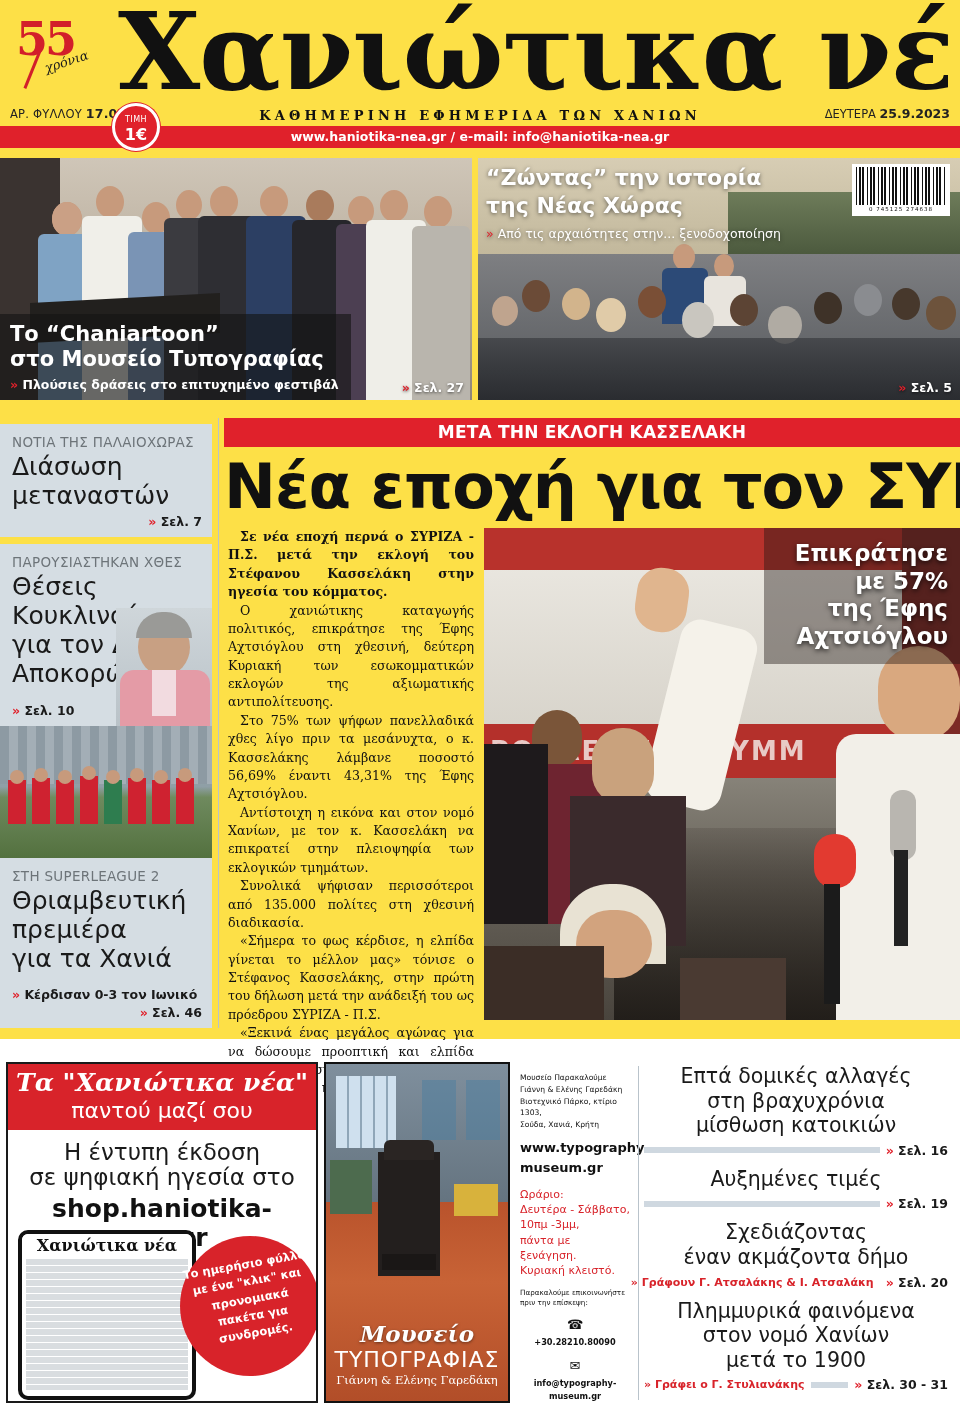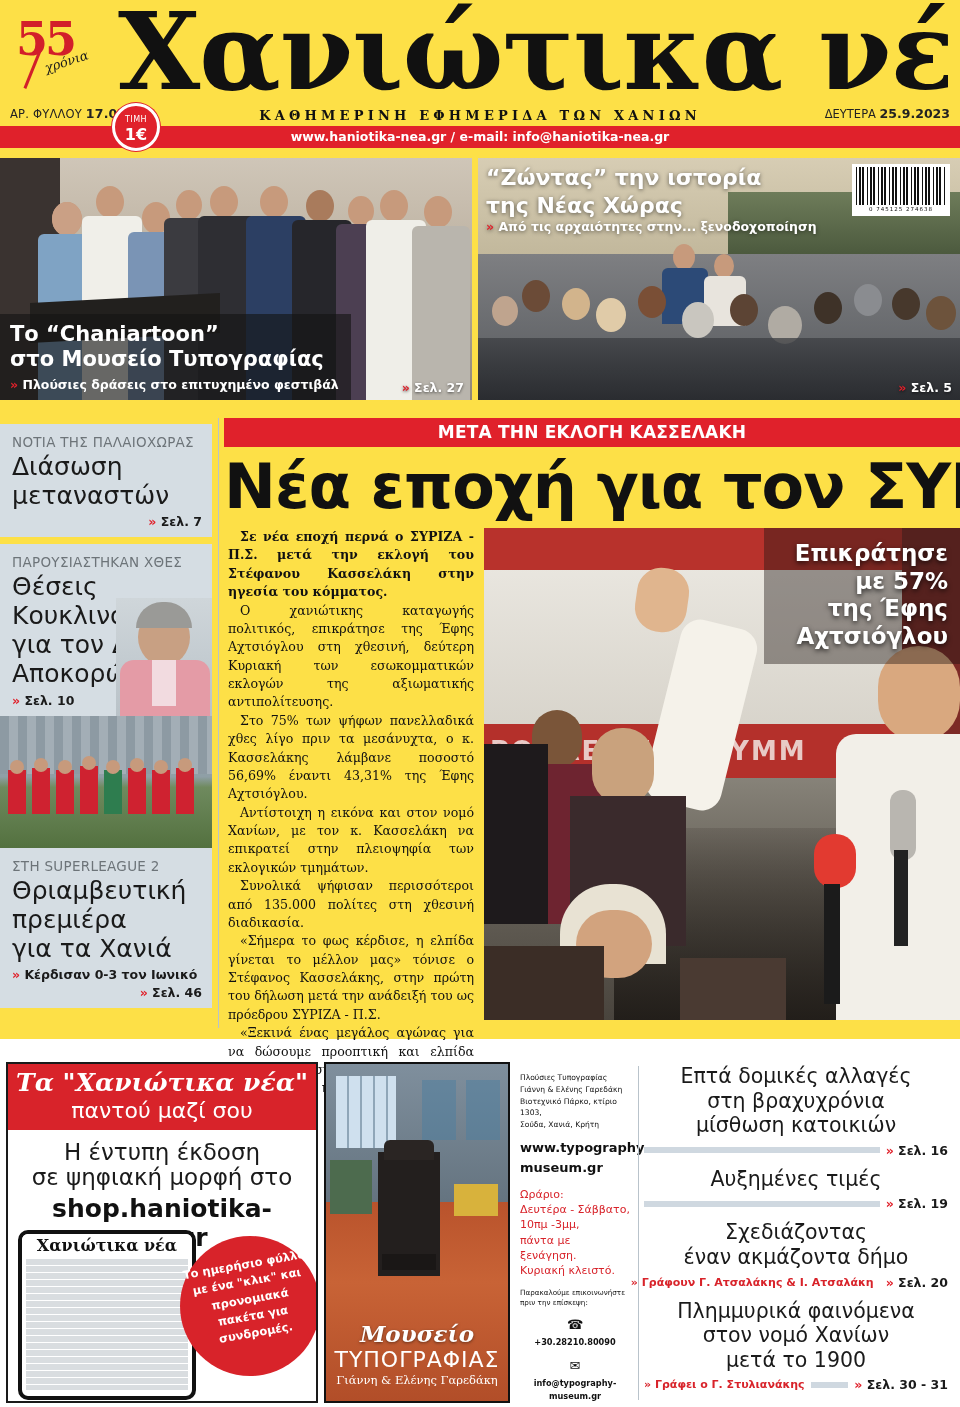--- a/index.html
+++ b/index.html
@@ -71,21 +71,21 @@
   .capbox { position:absolute; left:0; bottom:0; padding:8px 12px 8px 10px;
     background:rgba(20,20,20,.62); color:#fff; }
   .capbox .l1 { font-size:21px; font-weight:700; line-height:1.22; }
   .capbox .l2 { font-size:21px; font-weight:700; line-height:1.22; }
   .capbox .sub { font-size:12.5px; font-weight:700; margin-top:4px; }
   .capbox .sub .chev { color:#e0212b; font-weight:700; }
 
   .cap-right { position:absolute; left:8px; top:6px; color:#fff; }
   .cap-right .l1 { font-size:22px; font-weight:700; line-height:1.25;
     text-shadow:0 1px 4px rgba(0,0,0,.55); }
-  .cap-right .sub { font-size:12.5px; font-weight:700; margin-top:0;
+  .cap-right .sub { font-size:12.5px; font-weight:400; margin-top:7px;
     text-shadow:0 1px 4px rgba(0,0,0,.55); }
   .cap-right .sub .chev { color:#e0212b; }
 
   .pagelink { position:absolute; right:8px; bottom:5px; color:#fff;
     font-size:12.5px; font-weight:700; text-shadow:0 1px 3px rgba(0,0,0,.6); }
   .pagelink .chev { color:#e0212b; }
 
   .barcode { position:absolute; right:10px; top:6px; width:98px; height:52px;
     background:#fff; padding:3px 4px 0; }
   .barcode .bars { height:38px; width:100%;
@@ -93,21 +93,21 @@
   .barcode .bnum { font-size:5.5px; letter-spacing:1px; text-align:center; color:#111; margin-top:1px; }
 
   
   .sidebar { position:absolute; left:0; top:424px; width:212px; }
   .sb-card { background:#d5dde3; padding:10px 10px 8px 12px; position:relative; }
   .sb-card + .sb-card { margin-top:7px; }
   .sb-kicker { font-size:13.5px; color:#6d7479; letter-spacing:.3px; margin-bottom:2px; }
   .sb-title { font-size:25px; color:#1a1a1a; line-height:1.17; font-weight:400; }
   .sb-page { text-align:right; font-size:12.5px; font-weight:700; color:#1a1a1a; margin-top:3px; }
   .sb-page .chev, .sb-note .chev { color:#e0212b; }
-  .sb-note { font-size:12.5px; font-weight:700; color:#1a1a1a; margin-top:4px; }
+  .sb-note { font-size:12.5px; font-weight:700; color:#1a1a1a; margin-top:14px; }
   .sb-portrait { position:absolute; right:0; bottom:0; width:96px; height:118px;
     overflow:hidden; }
   .sb-photo { width:212px; height:132px; overflow:hidden; position:relative;
     background:linear-gradient(#98a9b4,#6d7f74); }
 
   
   .main { position:absolute; left:224px; top:418px; width:736px; }
   .main-kicker { background:#e0212b; color:#fff; text-align:center;
     font-size:17px; font-weight:700; padding:4px 0 5px; letter-spacing:.2px; }
   .main-head { font-size:62px; font-weight:700; color:#111; line-height:1.02;
@@ -468,21 +468,21 @@
 
   <div class="bottom">
 
     <div class="ad">
       <div class="ad-top">
         <div class="t1">Τα "Χανιώτικα νέα"</div>
         <div class="t2">παντού μαζί σου</div>
       </div>
       <div class="ad-mid">
         <div class="m1">Η έντυπη έκδοση</div>
-        <div class="m2">σε ψηφιακή μορφή στο</div>
+        <div class="m2">σε ψηφιακή ηγεσία στο</div>
         <div class="m3">shop.haniotika-nea.gr</div>
       </div>
       <div class="ad-dev">
         <div class="dev-hd">Χανιώτικα νέα</div>
         <div class="dev-scr"></div>
       </div>
       <div class="ad-circle">
         <div class="ct">Το ημερήσιο φύλλο με ένα "κλικ" και προνομιακά πακέτα για συνδρομές.</div>
       </div>
     </div>
@@ -504,21 +504,21 @@
       <div style="position:absolute;left:128px;top:120px;width:44px;height:32px;background:#d8b23c;"></div>
       <div class="museum-logo">
         <div class="ml1">Μουσείο</div>
         <div class="ml2">ΤΥΠΟΓΡΑΦΙΑΣ</div>
         <div class="ml3">Γιάννη &amp; Ελένης Γαρεδάκη</div>
       </div>
     </div>
 
     <div class="info-panel">
       <div class="addr">
-        <div>Πλούσιες Τυπογραφίας</div>
+        <div>Μουσείο Παρακαλούμε</div>
         <div>Γιάννη &amp; Ελένης Γαρεδάκη</div>
         <div>Βιοτεχνικό Πάρκο, κτίριο 1303,</div>
         <div>Σούδα, Χανιά, Κρήτη</div>
       </div>
       <div class="site">www.typography-museum.gr</div>
       <div class="hours">
         <div>Ωράριο:</div>
         <div>Δευτέρα - Σάββατο,</div>
         <div>10πμ -3μμ,</div>
         <div>πάντα με ξενάγηση.</div>

